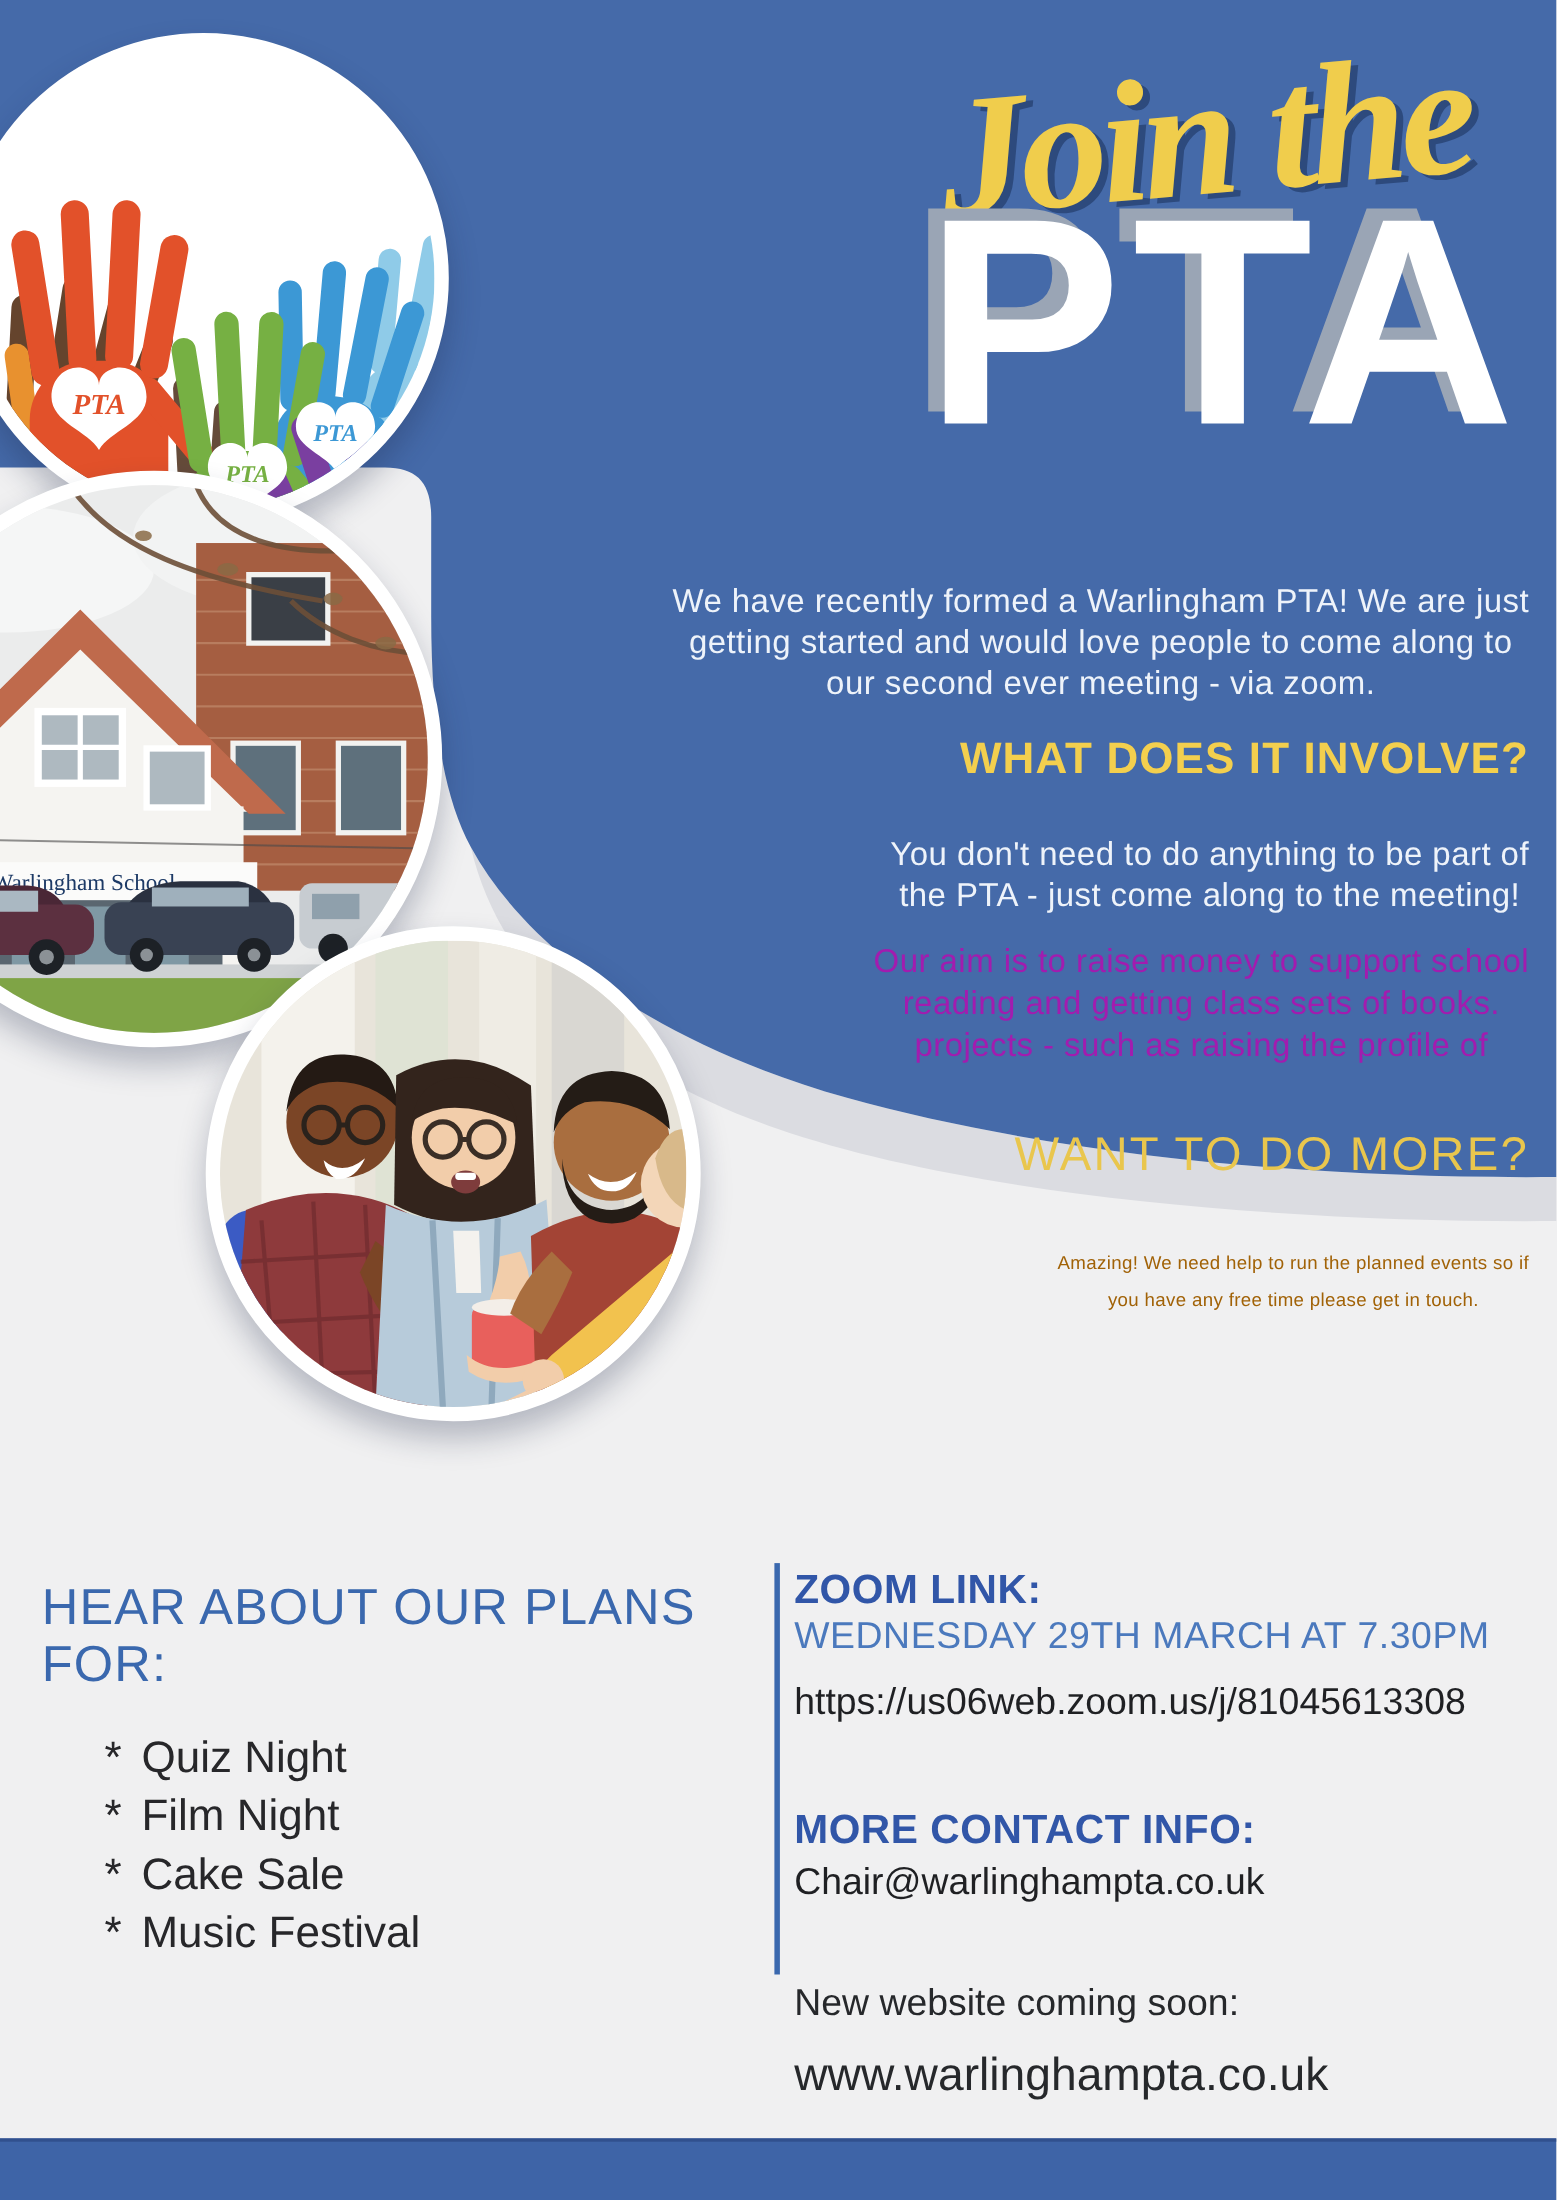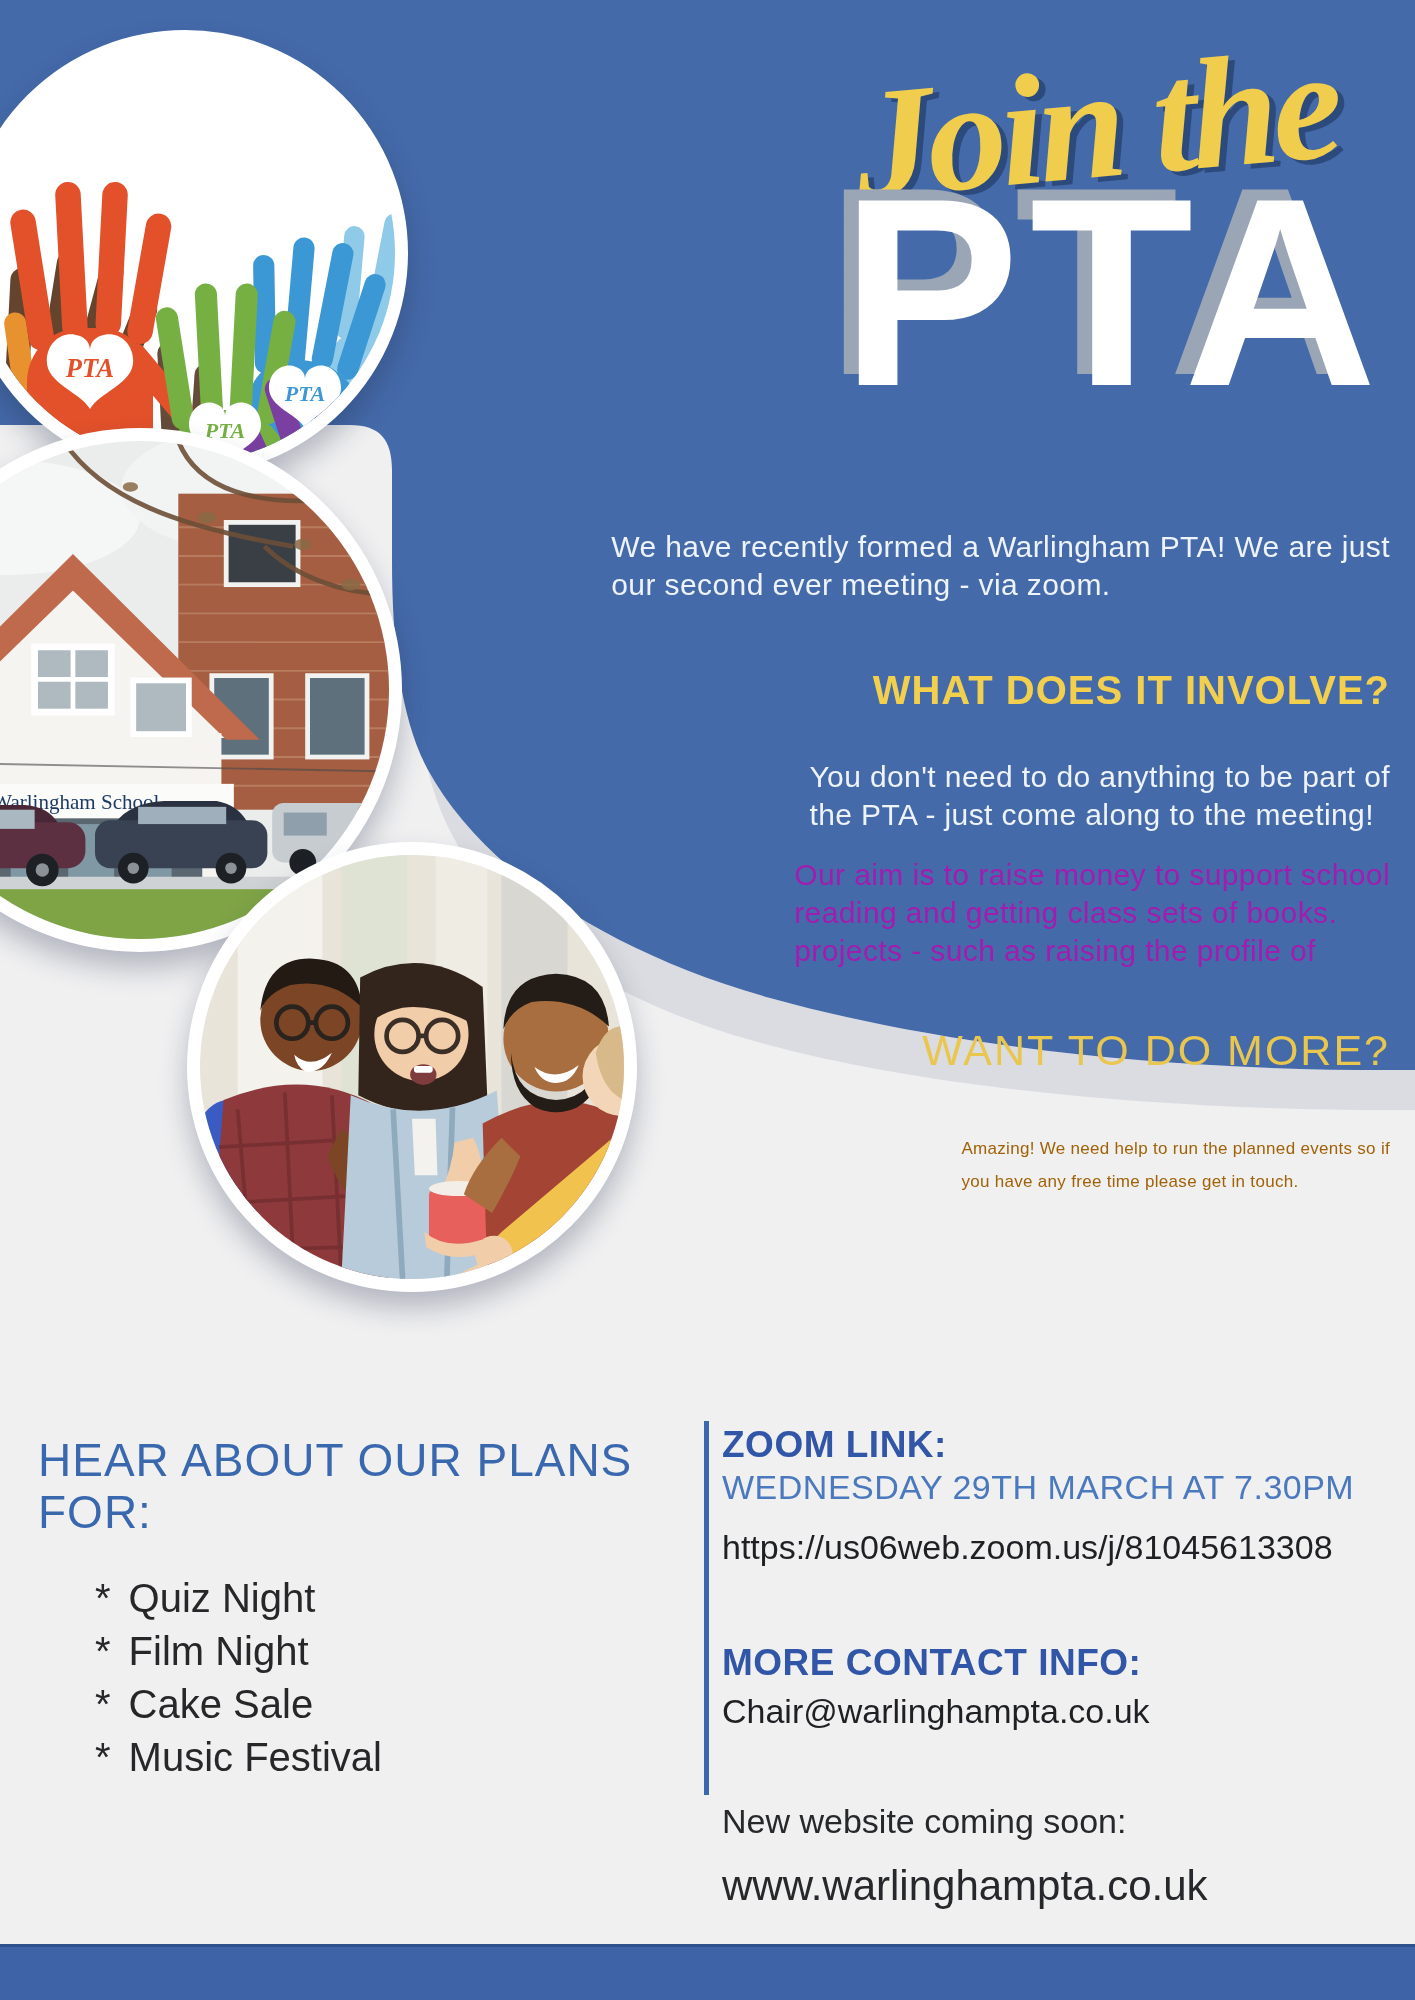--- a/index.html
+++ b/index.html
@@ -30,21 +30,21 @@
     text-shadow:6px 5px 0 #2d4a7d;
   }
   #pta-title{
     position:absolute;right:28px;top:158px;z-index:10;
     font-size:268px;line-height:1;font-weight:bold;color:#ffffff;
     letter-spacing:10px;
     text-shadow:-15px -11px 0 #9aa5b5;
   }
 
   
-  .rcol{position:absolute;right:25px;text-align:left;z-index:12;}
+  .rcol{position:absolute;right:25px;text-align:center;z-index:12;}
   .rcol span{display:block;}
   #intro{top:528px;font-size:30px;line-height:37.5px;color:#eef3fa;letter-spacing:.4px;}
   #involve-heading{top:668px;font-size:40px;font-weight:bold;color:#f3cf4e;letter-spacing:1px;}
   #involve-para1{top:758px;font-size:30px;line-height:38px;color:#eef3fa;letter-spacing:.4px;}
   #involve-para2{top:856px;font-size:30px;line-height:38px;color:#a21caf;letter-spacing:.4px;}
   #more-heading{top:1026px;font-size:43px;font-weight:400;color:#e9c64d;letter-spacing:2px;}
   #more-para{top:1132px;font-size:17px;line-height:33px;color:#a16207;letter-spacing:.3px;}
 
   
   #plans-heading{
@@ -285,20 +285,21 @@
       <path d="M300,432 L272,446 Q266,450 272,454 L302,444 Z" fill="#f2cdaa"></path>
     </g>
   </svg>
 </div>
 
 <div id="script-title">Join the</div>
 <div id="pta-title">PTA</div>
 
 <div class="rcol" id="intro">
   <span>We have recently formed a Warlingham PTA! We are just</span>
+  <span>getting started and would love people to come along to</span>
   <span>our second ever meeting - via zoom.</span>
 </div>
 
 <div class="rcol" id="involve-heading">WHAT DOES IT INVOLVE?</div>
 
 <div class="rcol" id="involve-para1">
   <span>You don't need to do anything to be part of</span>
   <span>the PTA - just come along to the meeting!</span>
 </div>
 

